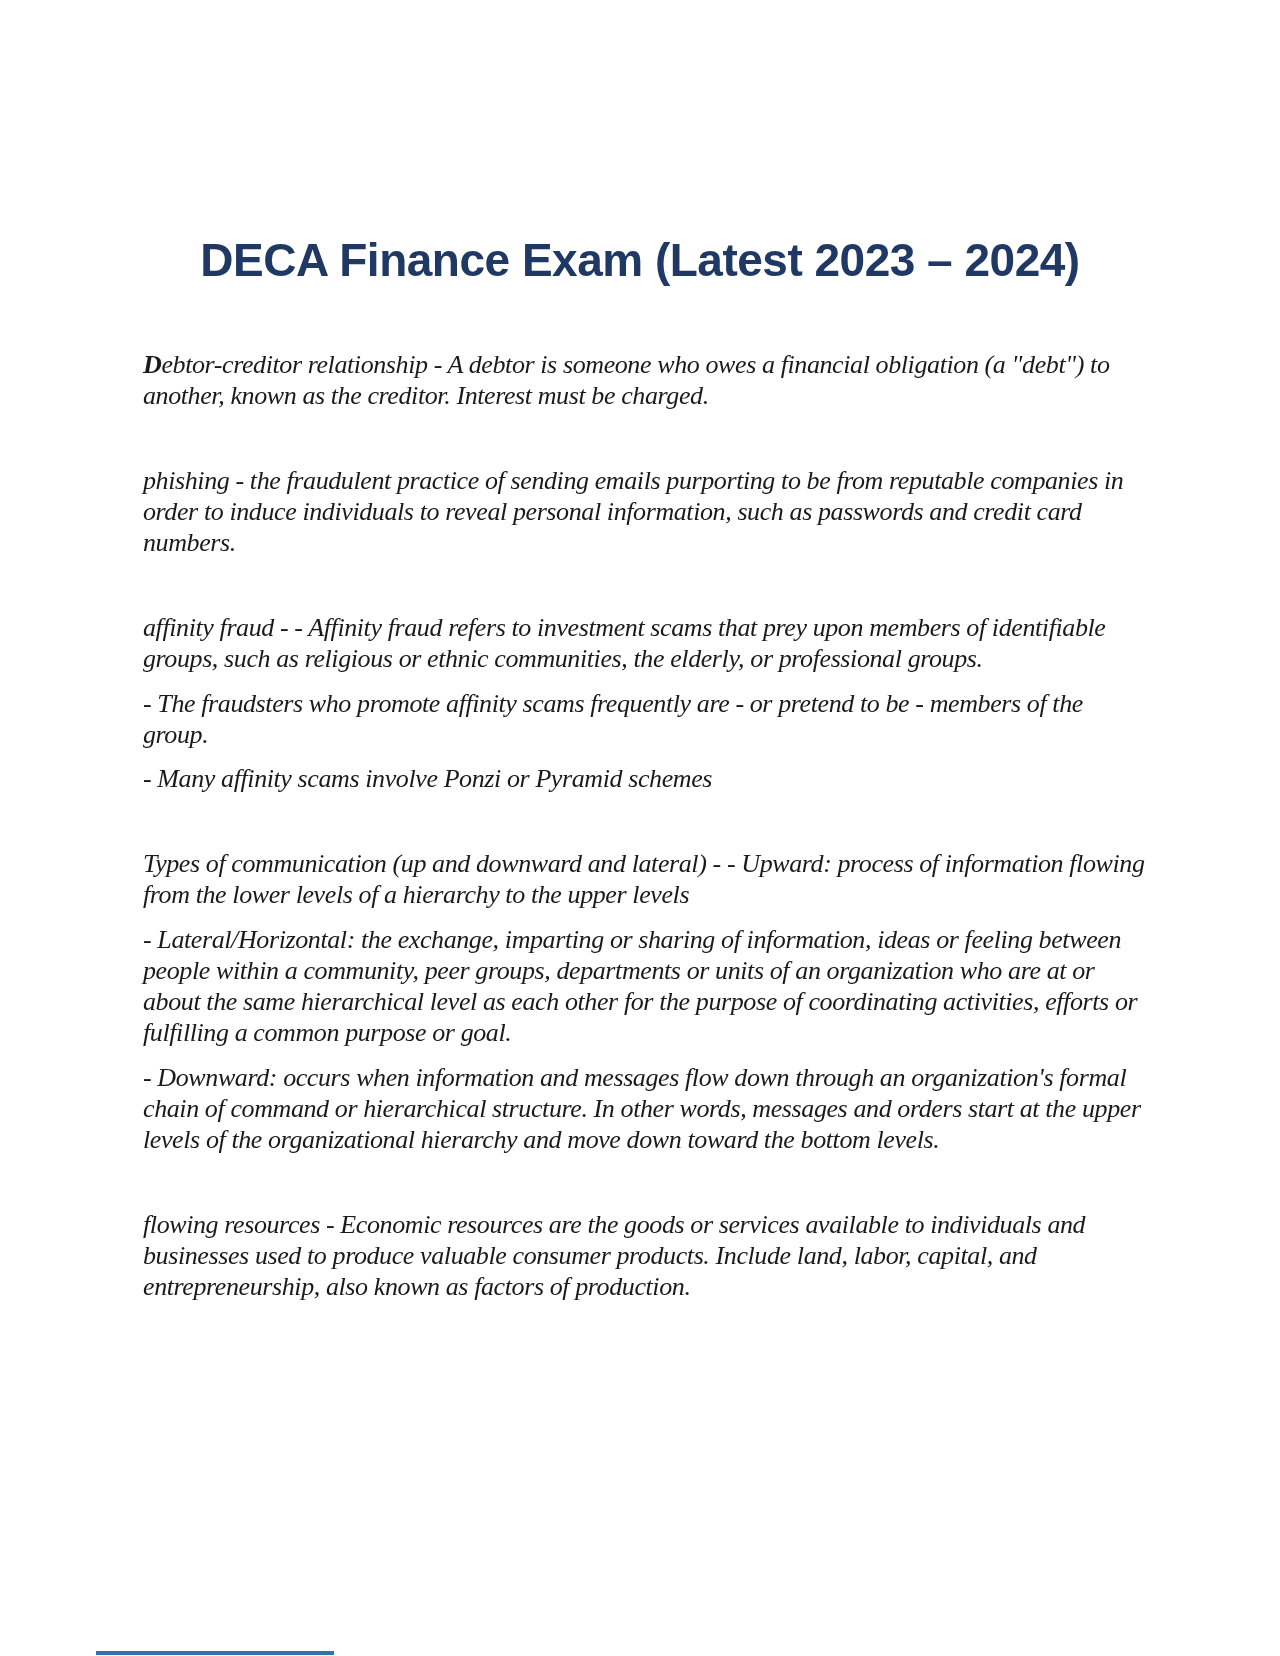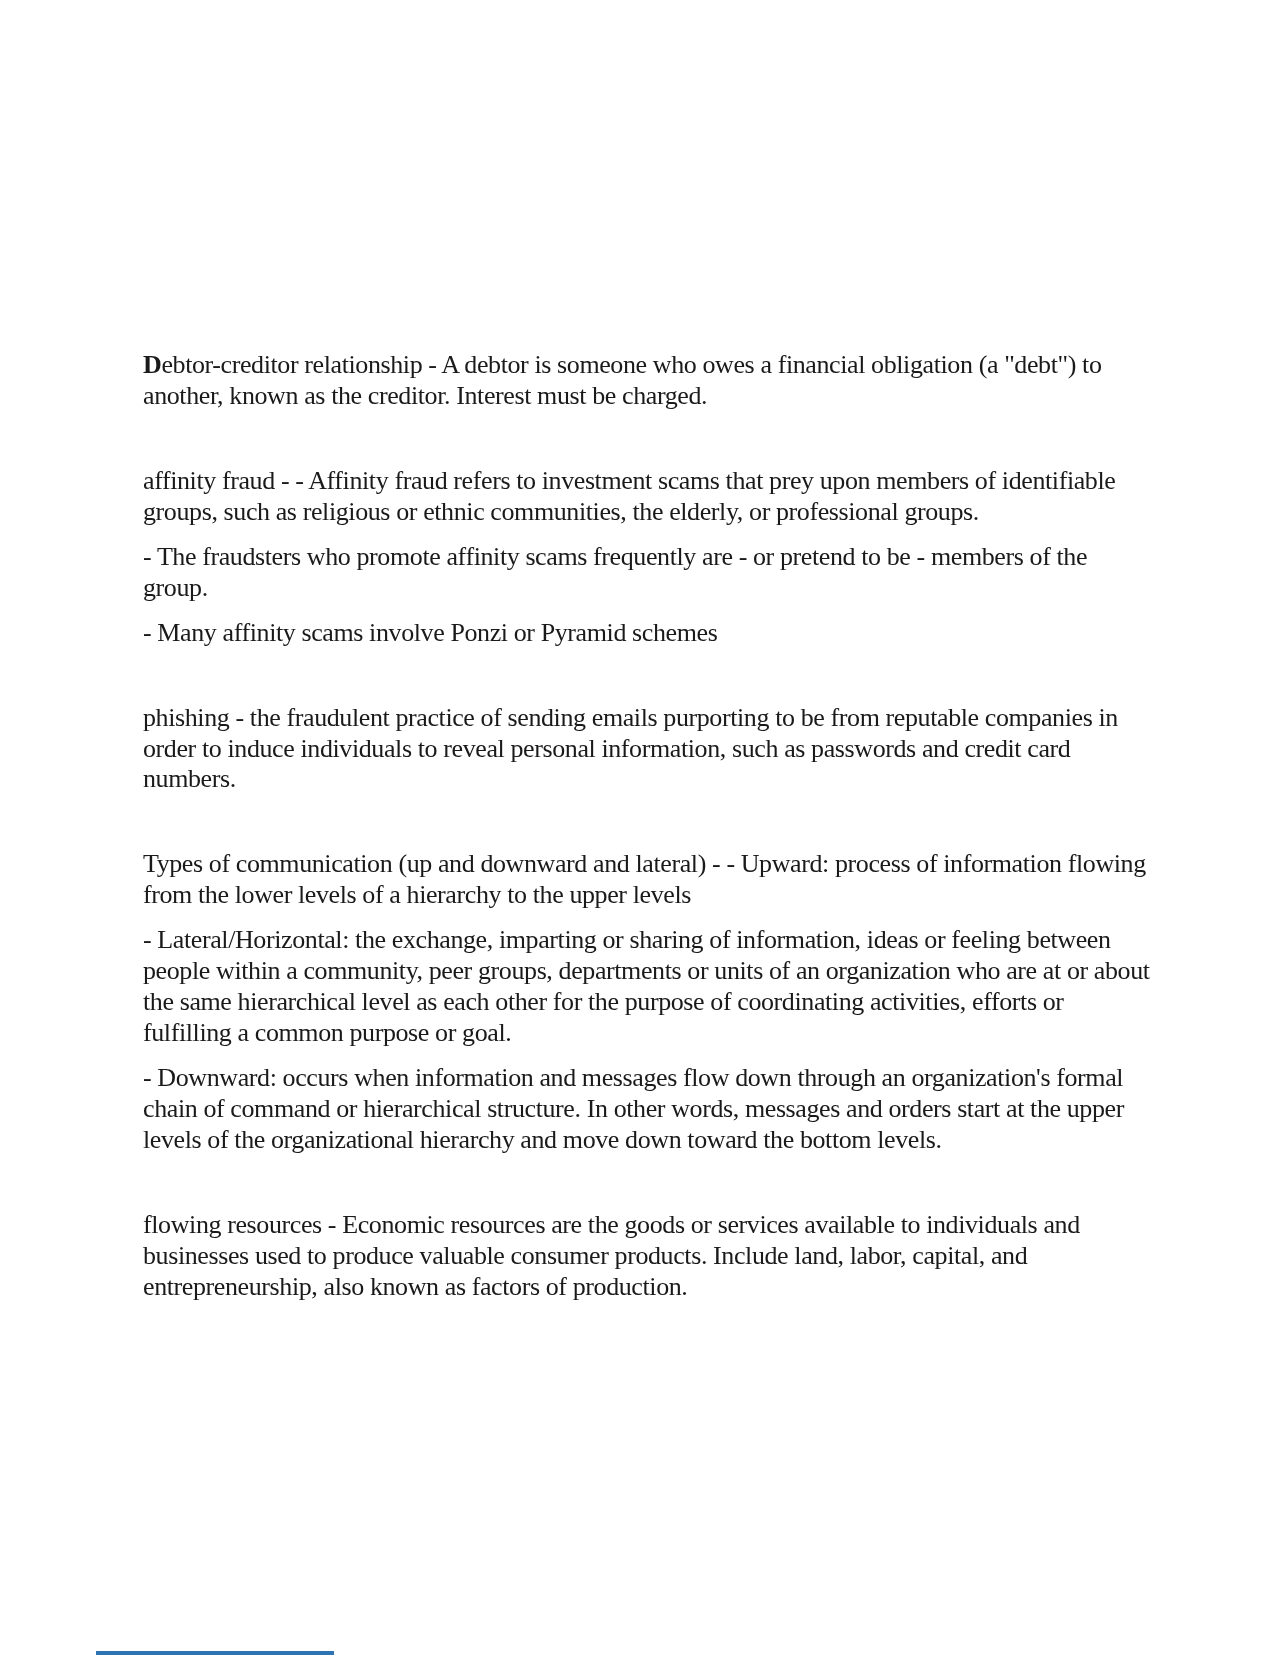--- a/index.html
+++ b/index.html
@@ -25,20 +25,21 @@
     letter-spacing: -0.5px;
     color: #1f3864;
   }
   .content {
     margin: 0 130px 0 143px;
     width: 1010px;
     color: #1a1a1a;
     font-size: 26px;
     line-height: 1.19;
     letter-spacing: -0.4px;
+    font-style: italic;
   }
   .block {
     margin-bottom: 54px;
   }
   .content p {
     margin: 0 0 14px 0;
   }
   .lead-bold {
     font-weight: bold;
   }
@@ -50,37 +51,37 @@
     height: 4px;
     background: #2e74b5;
   }
 </style>
 </head>
 <body>
 
 <div class="page">
 
   <h1 class="doc-title">
-    <br>
+    <span>DECA Finance Exam (Latest 2023 – 2024)</span><br>
   </h1>
 
   <div class="content">
 
     <div class="block">
       <p><span class="lead-bold">D</span><span>ebtor-creditor relationship - A debtor is someone who owes a financial obligation (a "debt") to another, known as the creditor. Interest must be charged.</span></p>
     </div>
 
     <div class="block">
+      <p>phishing - the fraudulent practice of sending emails purporting to be from reputable companies in order to induce individuals to reveal personal information, such as passwords and credit card numbers.</p>
+    </div>
+
+    <div class="block">
       <p>affinity fraud - - Affinity fraud refers to investment scams that prey upon members of identifiable groups, such as religious or ethnic communities, the elderly, or professional groups.</p>
       <p>- The fraudsters who promote affinity scams frequently are - or pretend to be - members of the group.</p>
       <p>- Many affinity scams involve Ponzi or Pyramid schemes</p>
-    </div>
-
-    <div class="block">
-      <p>phishing - the fraudulent practice of sending emails purporting to be from reputable companies in order to induce individuals to reveal personal information, such as passwords and credit card numbers.</p>
     </div>
 
     <div class="block">
       <p>Types of communication (up and downward and lateral) - - Upward: process of information flowing from the lower levels of a hierarchy to the upper levels</p>
       <p>- Lateral/Horizontal: the exchange, imparting or sharing of information, ideas or feeling between people within a community, peer groups, departments or units of an organization who are at or about the same hierarchical level as each other for the purpose of coordinating activities, efforts or fulfilling a common purpose or goal.</p>
       <p>- Downward: occurs when information and messages flow down through an organization's formal chain of command or hierarchical structure. In other words, messages and orders start at the upper levels of the organizational hierarchy and move down toward the bottom levels.</p>
     </div>
 
     <div class="block">
       <p>flowing resources - Economic resources are the goods or services available to individuals and businesses used to produce valuable consumer products. Include land, labor, capital, and entrepreneurship, also known as factors of production.</p>

